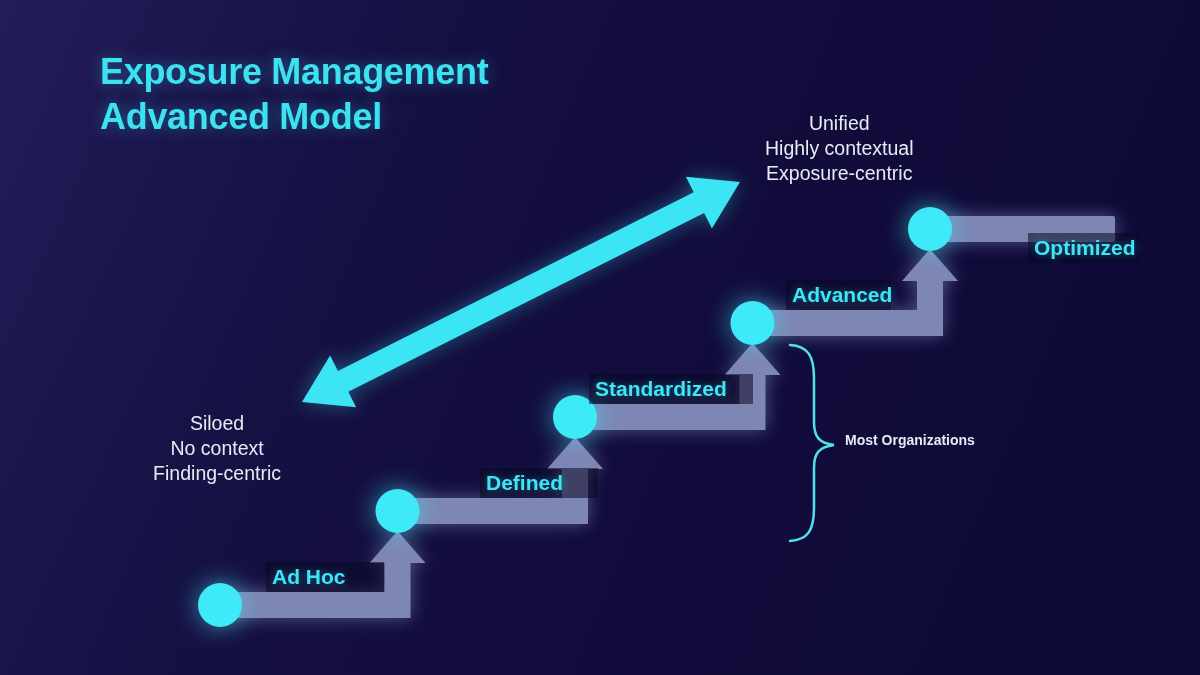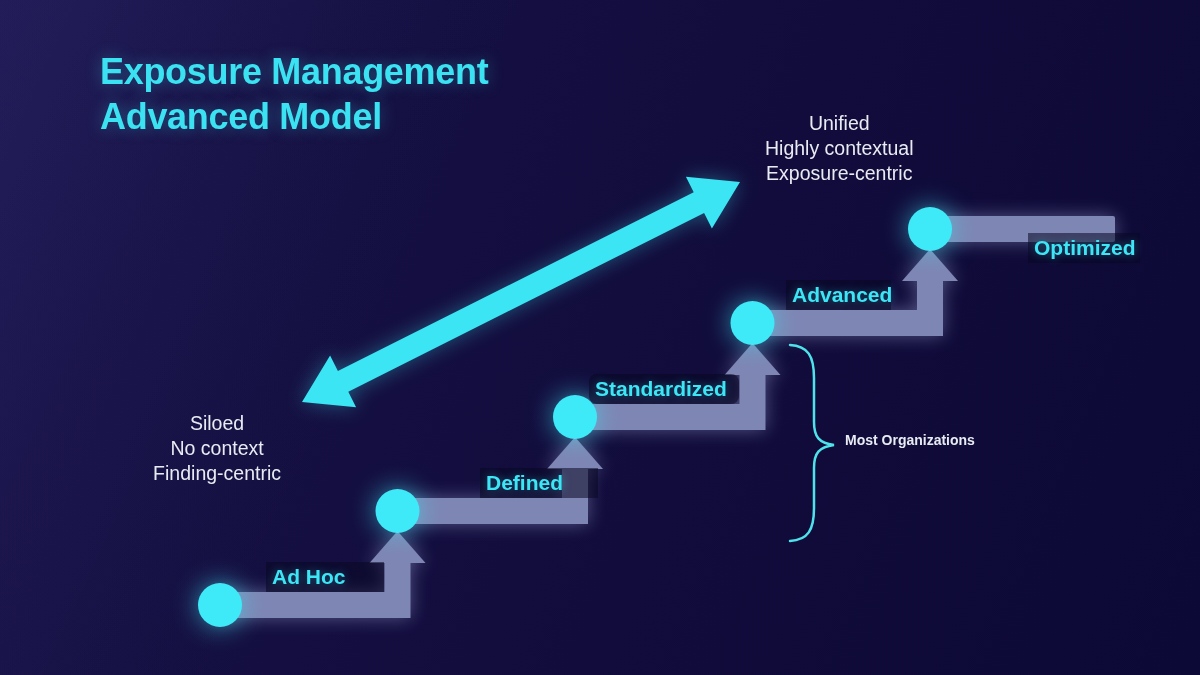--- a/index.html
+++ b/index.html
@@ -26,21 +26,21 @@
   .step-label {
     position:absolute; height:30px; box-sizing:border-box; padding-left:6px;
     display:flex; align-items:center; background:rgba(9,7,35,0.55);
   }
   .step-label span {
     font-size:21px; font-weight:bold; color:#3DE6F5; white-space:nowrap;
     text-shadow:0 0 10px rgba(61,230,245,0.4);
   }
   .lbl-1 { left:266px; top:562px; width:118px; }
   .lbl-2 { left:444px; top:468px; width:118px;margin-left:36px; }
-  .lbl-3 { left:589px; top:374px; width:150px;border-radius:8px; }
+  .lbl-3 { left:589px; top:374px; width:164px; }
   .lbl-4 { left:786px; top:280px; width:105px; }
   .lbl-5 { left:1028px; top:186px; width:112px;margin-top:47px; }
 
   .ann { position:absolute; font-size:19.5px; line-height:25px; color:#E9EBF3; }
   .ann-top    { left:765px; top:111px; text-align:center; }
   .ann-bottom { right:919px; top:411px; text-align:center; }
   .brace-label { position:absolute; left:845px; top:432px; font-size:14px; color:#E9EBF3; white-space:nowrap;font-weight:bold; }
 </style>
 </head>
 <body>

